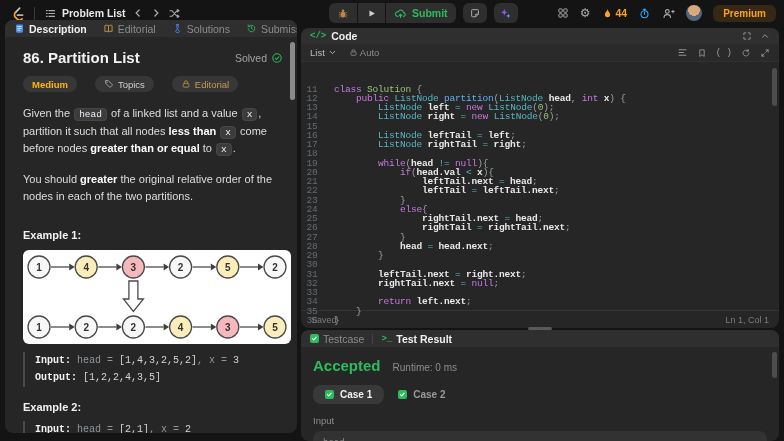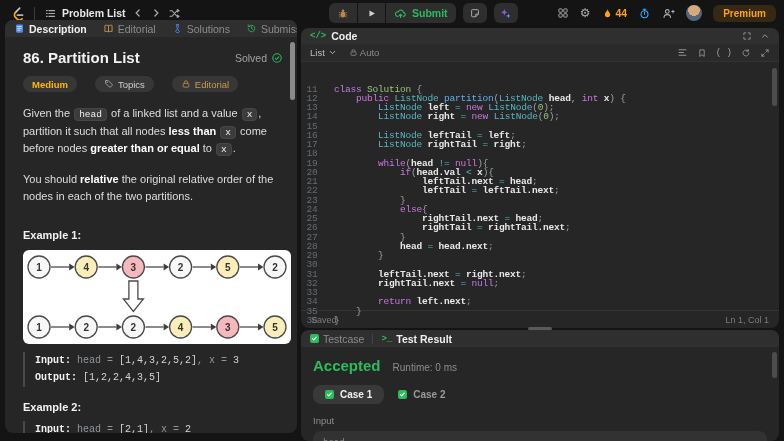--- a/index.html
+++ b/index.html
@@ -295,21 +295,21 @@
           <svg viewBox="0 0 16 16" width="10" height="10" stroke="#c89a52" stroke-width="1.2" fill="none">
             <rect x="3.5" y="7" width="9" height="6" rx="1.2"></rect>
               <path d="M5.5 7 V5.3 a2.5 2.5 0 0 1 5 0 V7"></path>
           </svg>
         </span>
         <span>Editorial</span>
       </button>
     </div>
 
     <p class="para"><span class="rt">Given the </span><span class="ichip">head</span><span class="rt"> of a linked list and a value </span><span class="ichip">x</span><span class="rt">, partition it such that all nodes </span><span class="rb">less than</span><span class="rt"> </span><span class="ichip">x</span><span class="rt"> come before nodes </span><span class="rb">greater than or equal</span><span class="rt"> to </span><span class="ichip">x</span><span class="rt">.</span></p>
-    <p class="para"><span class="rt">You should </span><span class="rb">relative</span><span class="rt"> the original relative order of the nodes in each of the two partitions.</span></p>
+    <p class="para"><span class="rt">You should </span><span class="rb">greater</span><span class="rt"> the original relative order of the nodes in each of the two partitions.</span></p>
 
     <div class="ex-label">Example 1:</div>
 
     <div class="img-box">
       <svg id="diagram-svg" width="268" height="94" viewBox="0 0 268 94">
           <line x1="28" y1="17" x2="46.2" y2="17" stroke="#3f3f3f" stroke-width="1.2"></line>
           <polygon points="46.2,13.6 51.7,17 46.2,20.4" fill="#3f3f3f"></polygon>
           <circle cx="16" cy="17" r="11" fill="#f7f7f7" stroke="#4a4a4a" stroke-width="1.3"></circle>
           <text x="16" y="20.6" text-anchor="middle" font-size="10" font-weight="bold" fill="#333333" font-family="Liberation Sans, sans-serif">1</text>
           <line x1="75.2" y1="17" x2="93.4" y2="17" stroke="#3f3f3f" stroke-width="1.2"></line>

